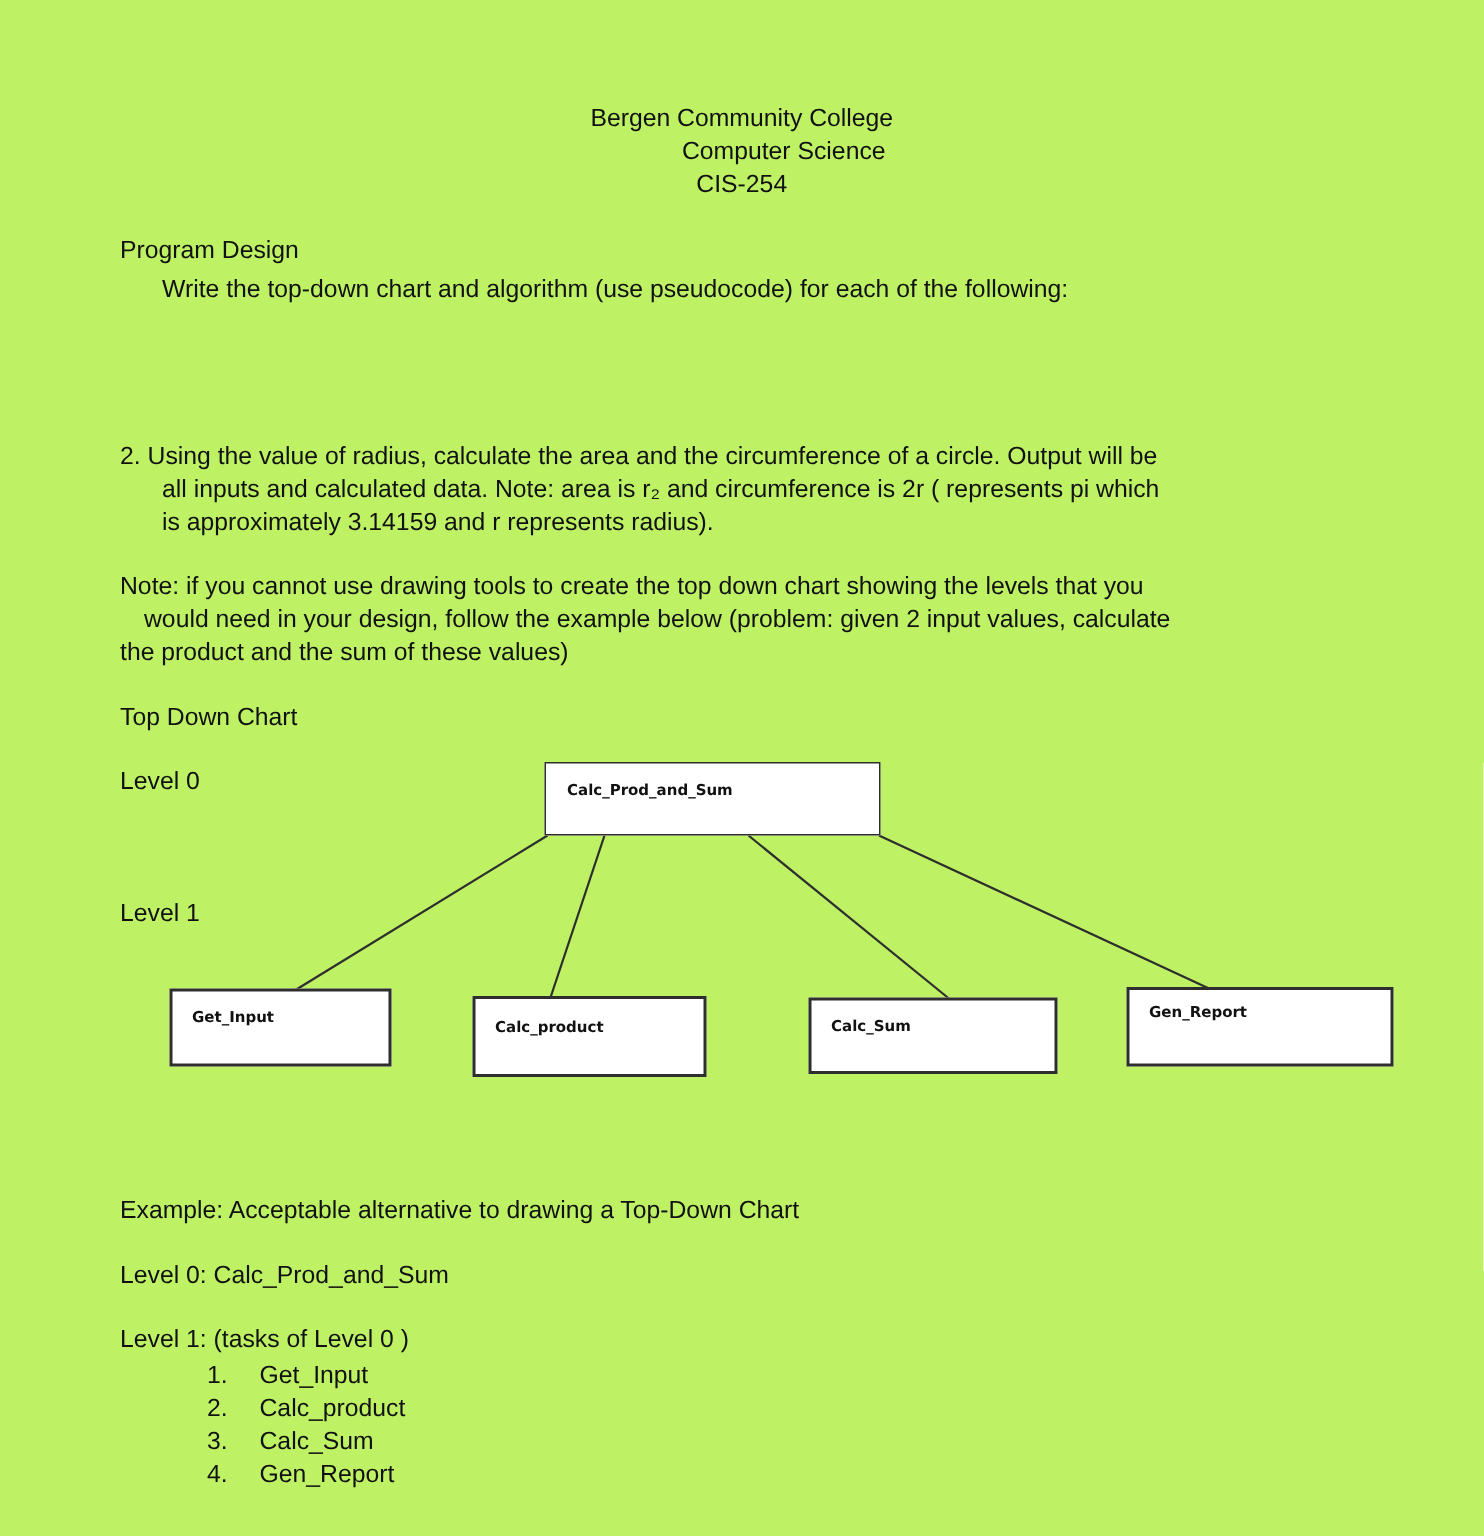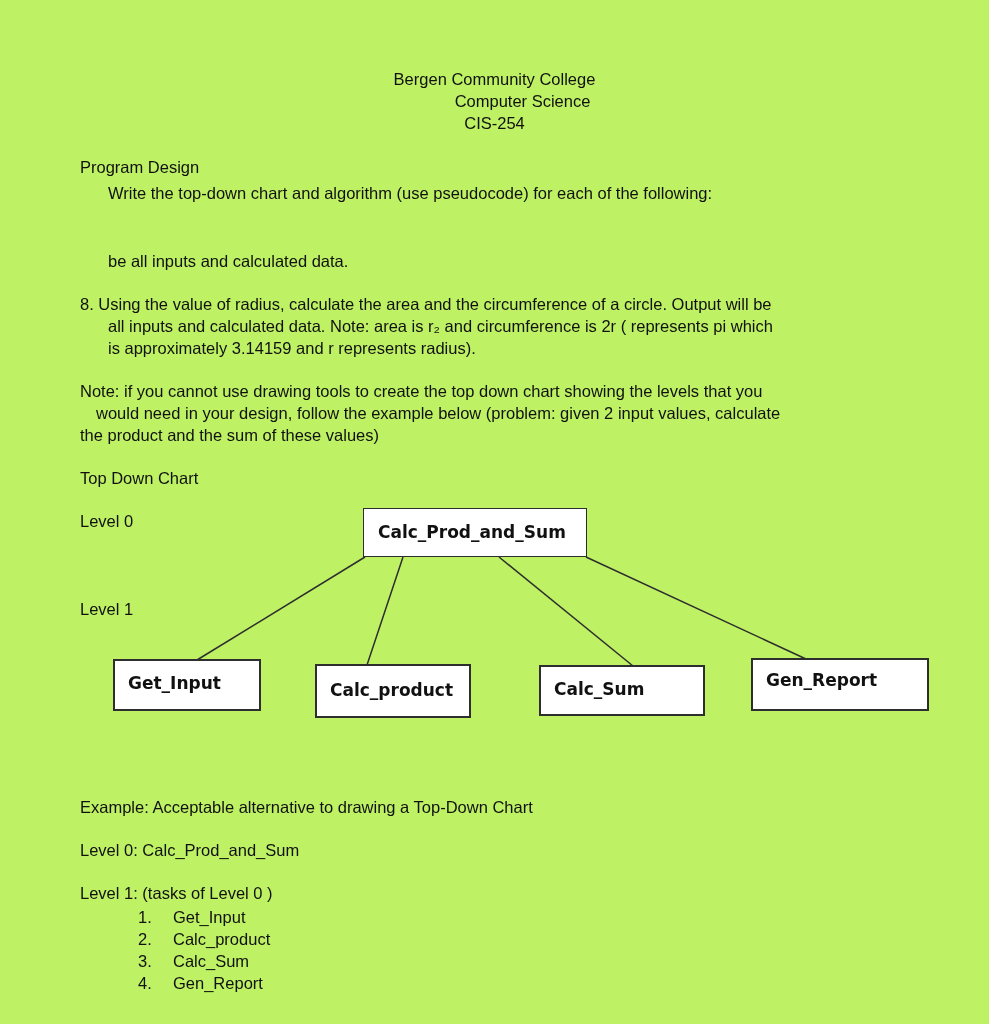--- a/index.html
+++ b/index.html
@@ -27,21 +27,21 @@
     width: 989px;
     text-align: center;
   }
   .diagram-box {
     position: absolute;
     background: #ffffff;
     border: 2px solid #2e2e2e;
     box-sizing: border-box;
     font-family: "DejaVu Sans", "Liberation Sans", sans-serif;
     font-weight: bold;
-    font-size: 17px;
+    font-size: 10px;
     white-space: nowrap;
   }
   .root-box {
     border-width: 1.5px;
   }
   .connector-svg {
     position: absolute;
     left: 0;
     top: 0;
     width: 989px;
@@ -62,23 +62,22 @@
 
 <div class="page">
 
   <div class="tline centered" style="top:69px;">Bergen Community College</div>
   <div class="tline centered" style="top:91px;padding-left:28px;">Computer Science</div>
   <div class="tline centered" style="top:113px;">CIS-254</div>
 
   <div class="tline" style="top:157px; left:80px;">Program Design</div>
   <div class="tline" style="top:183px; left:108px;">Write the top-down chart and algorithm (use pseudocode) for each of the following:</div>
 
-  <div class="tline" style="top:251px; left:108px;">be all inputs and calculated data.</div>
 
-  <div class="tline" style="top:294px; left:80px;">8. Using the value of radius, calculate the area and the circumference of a circle. Output will be</div>
+  <div class="tline" style="top:294px; left:80px;">2. Using the value of radius, calculate the area and the circumference of a circle. Output will be</div>
   <div class="tline" style="top:316px; left:108px;">all inputs and calculated data. Note: area is r₂ and circumference is 2r ( represents pi which</div>
   <div class="tline" style="top:338px; left:108px;">is approximately 3.14159 and r represents radius).</div>
 
   <div class="tline" style="top:381px; left:80px;">Note: if you cannot use drawing tools to create the top down chart showing the levels that you</div>
   <div class="tline" style="top:403px; left:80px;margin-left:16px;">would need in your design, follow the example below (problem: given 2 input values, calculate</div>
   <div class="tline" style="top:425px; left:80px;">the product and the sum of these values)</div>
 
   <div class="tline" style="top:468px; left:80px;">Top Down Chart</div>
   <div class="tline" style="top:511px; left:80px;">Level 0</div>
   <div class="tline" style="top:599px; left:80px;">Level 1</div>

